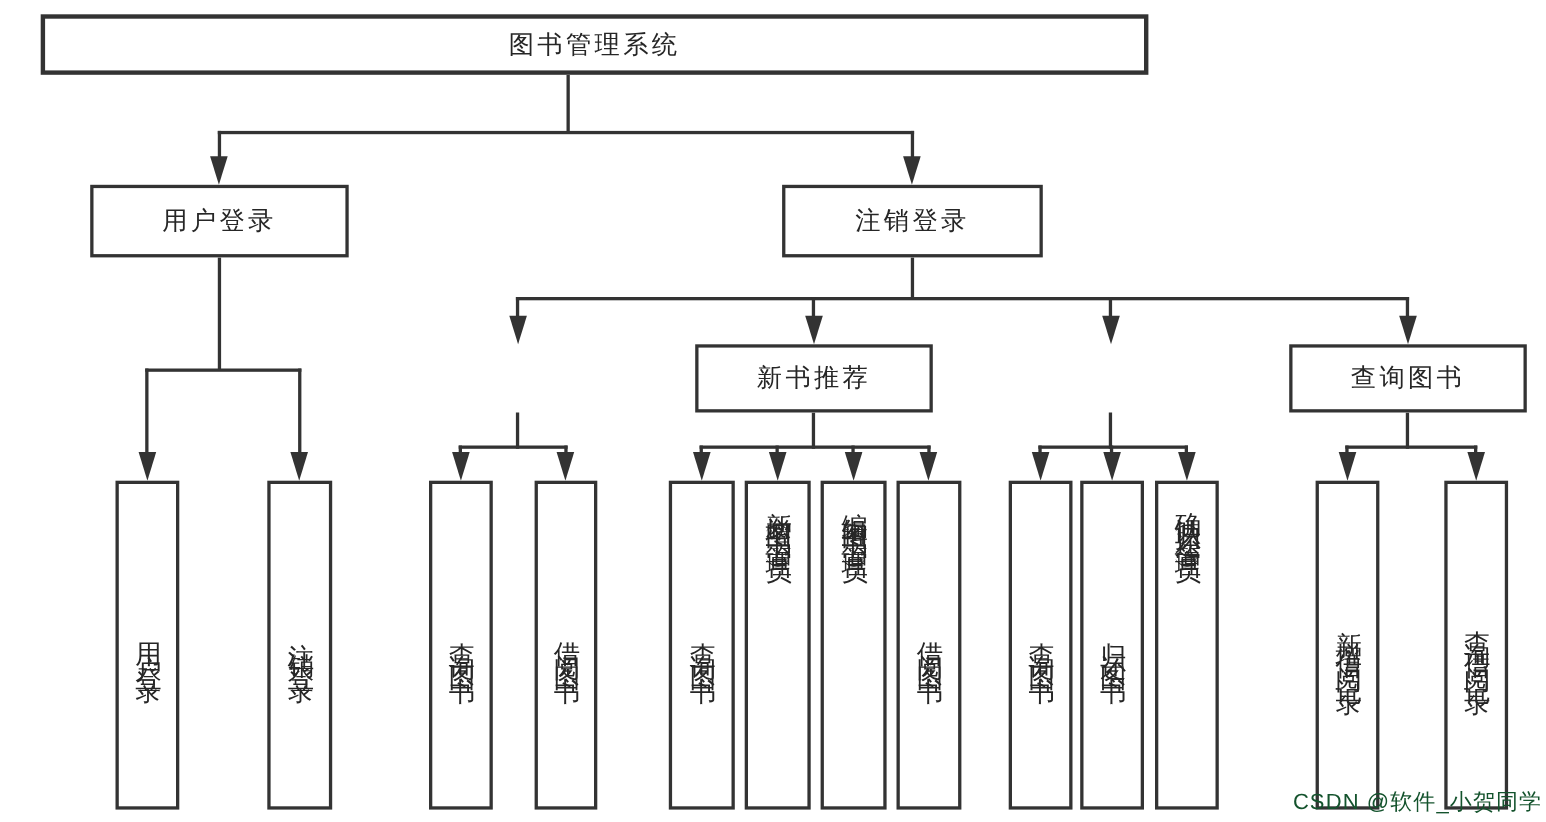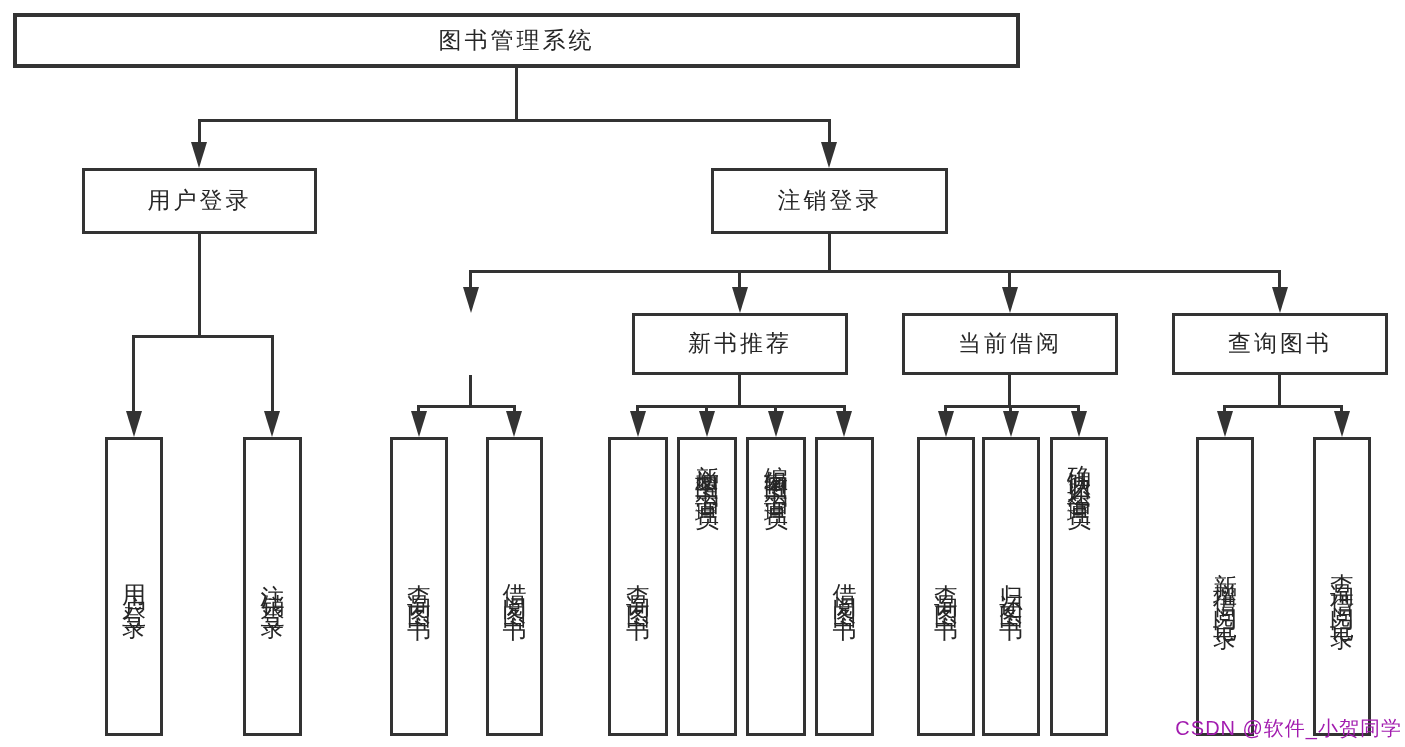--- a/index.html
+++ b/index.html
@@ -5,38 +5,38 @@
   html,body { margin:0; padding:0; background:#ffffff; }
   .stage {
     position:relative; width:1405px; height:747px; background:#ffffff;
     font-family:"Liberation Sans", sans-serif; overflow:hidden;
   }
   .box {
     position:absolute; box-sizing:border-box; border:3px solid #333333;
     background:#ffffff; display:flex; align-items:center; justify-content:center;
     color:#262626;
   }
-  .box.root { border-width:4px; }
+  .box.root { border-width:4px;margin-left:24px; }
   .box.h span { font-size:23px; letter-spacing:3px; line-height:1.2; white-space:nowrap; }
   .box.v span {
     writing-mode:vertical-rl; text-orientation:mixed;
     font-size:24px; letter-spacing:11px; line-height:1;
   }
   .box.v.top { align-items:flex-start; padding-top:6px; }
   .box.v.top span { letter-spacing:6px; }
   .vl { position:absolute; width:3px; background:#333333; }
   .hl { position:absolute; height:3px; background:#333333; }
   .arr {
     position:absolute; width:0; height:0;
     border-left:8px solid transparent; border-right:8px solid transparent;
     border-top:26px solid #333333;
   }
   .watermark {
     position:absolute; left:1156px; top:715px; width:246px;
-    text-align:right; font-size:20px; color:#a21caf; letter-spacing:1px;
+    text-align:right; font-size:20px; color:#14532d; letter-spacing:1px;
     z-index:10; white-space:nowrap;
   }
 </style>
 </head>
 <body>
 
 <div class="stage">
 
   <div class="vl" style="left:515px;top:68px;height:53px;"></div>
   <div class="hl" style="left:198px;top:119px;width:633px;"></div>
@@ -104,23 +104,20 @@
   <div class="box h" style="left:82px;top:168px;width:235px;height:66px;">
     <span>用户登录</span>
   </div>
   <div class="box h" style="left:711px;top:168px;width:237px;height:66px;">
     <span>注销登录</span>
   </div>
 
   <div class="box h" style="left:632px;top:313px;width:216px;height:62px;">
     <span>新书推荐</span>
   </div>
-  <div class="box h" style="left:902px;top:313px;width:216px;height:62px;">
-    <span>当前借阅</span>
-  </div>
   <div class="box h" style="left:1172px;top:313px;width:216px;height:62px;">
     <span>查询图书</span>
   </div>
 
   <div class="box v" style="left:105px;top:437px;width:58px;height:299px;">
     <span>用户登录</span>
   </div>
   <div class="box v" style="left:243px;top:437px;width:59px;height:299px;">
     <span>注销登录</span>
   </div>

